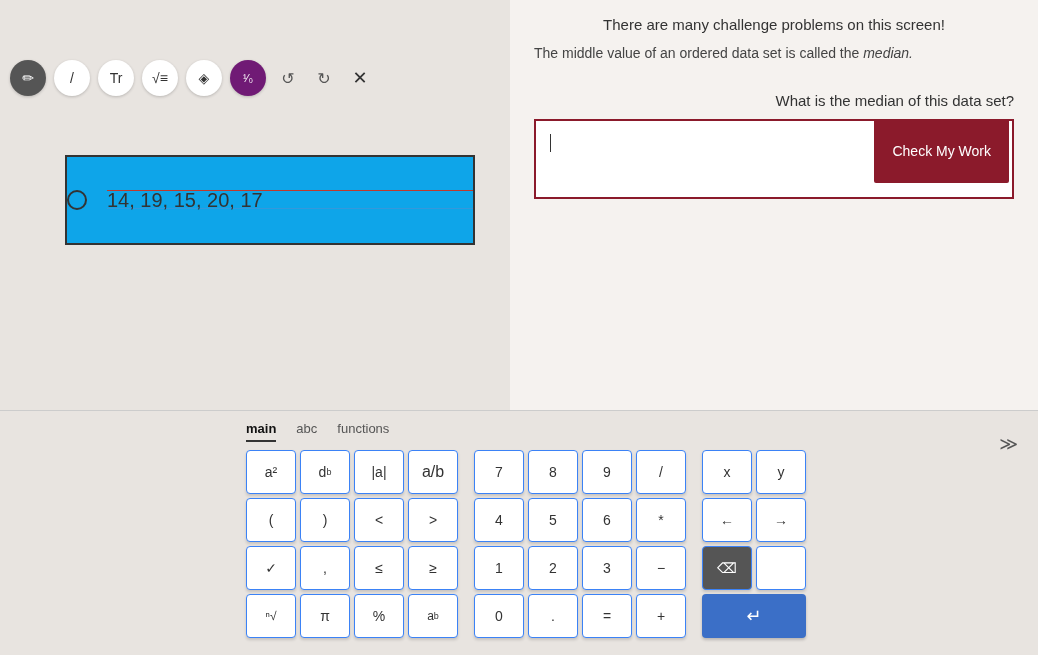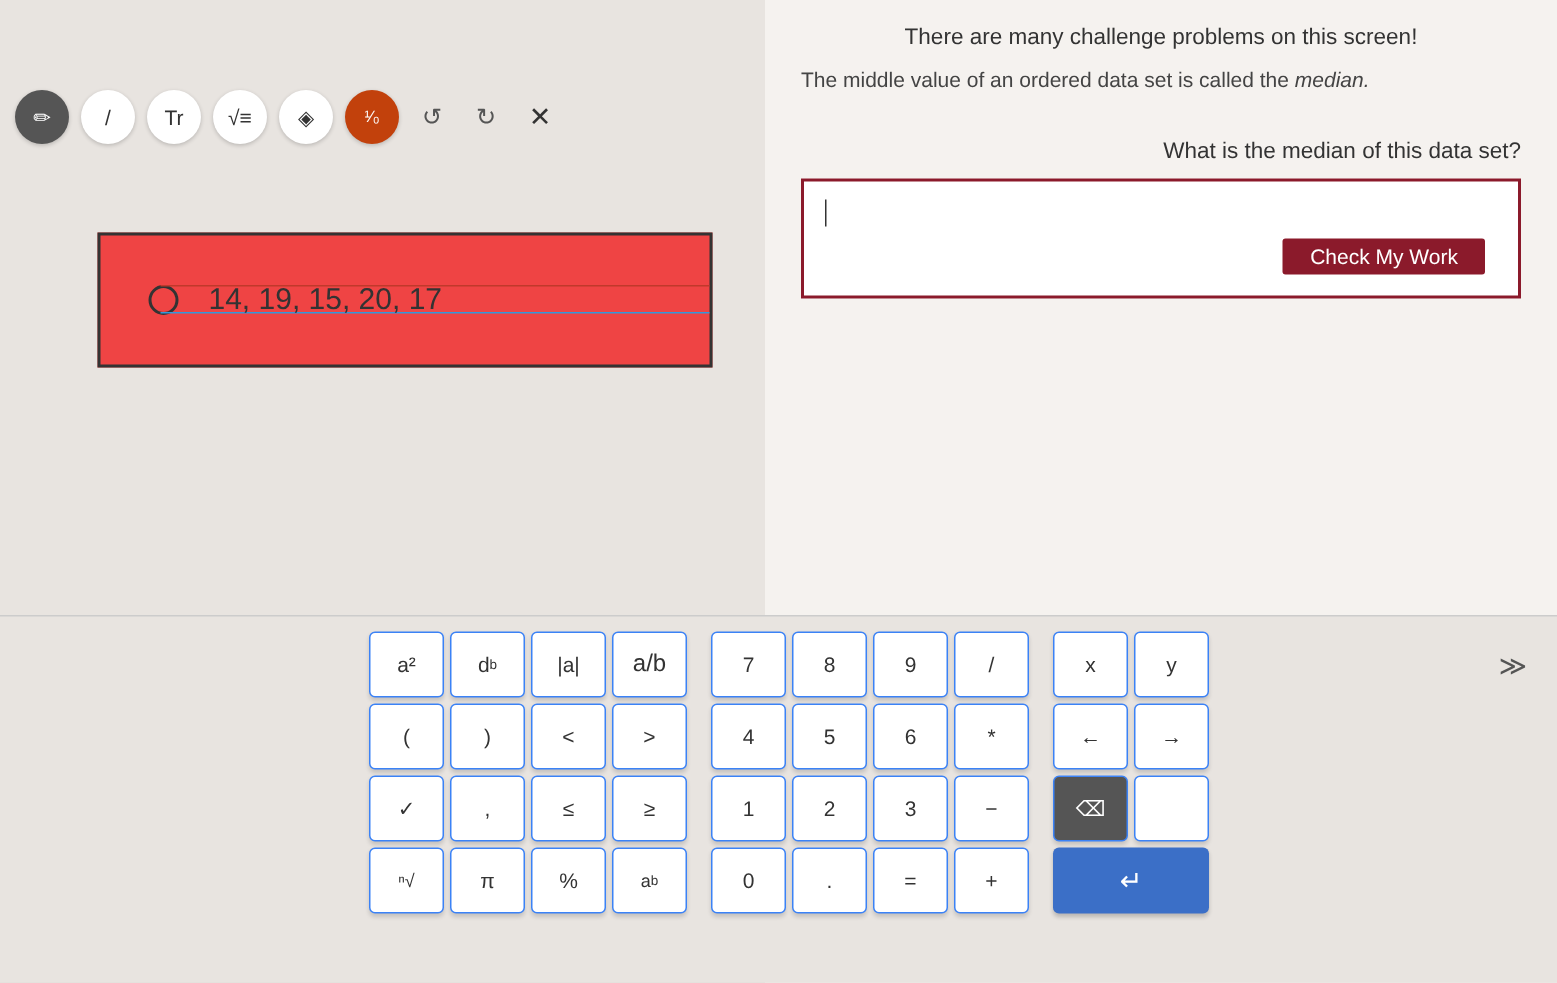--- a/index.html
+++ b/index.html
@@ -35,21 +35,21 @@
       justify-content: center;
       font-size: 14px;
       color: #333;
       box-shadow: 0 1px 3px rgba(0,0,0,0.2);
     }
     .toolbar-btn.active {
       background: #555;
       color: white;
     }
     .toolbar-btn.colored {
-      background: #c2410c;
+      background: #701a75;
       color: white;
     }
     .toolbar-undo, .toolbar-redo {
       width: 28px;
       height: 28px;
       background: transparent;
       border: none;
       cursor: pointer;
       font-size: 16px;
       color: #555;
@@ -74,25 +74,25 @@
       background: #e8e4e0;
     }
 
     
     .dataset-box {
       position: absolute;
       top: 155px;
       left: 65px;
       width: 410px;
       height: 90px;
-      background: #ef4444;
+      background: #0ea5e9;
       border: 2px solid #333;
       display: flex;
       align-items: center;
-      padding: 10px 32px;
+      padding: 10px 0;
     }
     .dataset-circle {
       width: 20px;
       height: 20px;
       border-radius: 50%;
       border: 2px solid #333;
       margin-right: 20px;
       flex-shrink: 0;
     }
     .dataset-line {
@@ -166,26 +166,26 @@
     .answer-cursor {
       display: inline-block;
       width: 1px;
       height: 18px;
       background: #333;
       vertical-align: middle;
     }
 
     .check-btn {
       position: absolute;
-      right: 22px;
+      right: 3px;
       bottom: 14px;
       background: #8B1A2B;
       color: white;
       border: none;
-      padding: 4px 18px;
+      padding: 24px 18px;
       font-size: 14px;
       cursor: pointer;
       border-radius: 2px;
     }
 
     
     .keyboard-area {
       position: absolute;
       bottom: 0;
       left: 0;
@@ -327,20 +327,25 @@
     <em>median.</em>
   </p>
   <p class="question-text">What is the median of this data set?</p>
   <div class="answer-box">
     <span class="answer-cursor"></span>
     <button class="check-btn">Check My Work</button>
   </div>
 </div>
 
 <div class="keyboard-area">
+  <div class="kb-tabs">
+    <span class="kb-tab active">main</span>
+    <span class="kb-tab">abc</span>
+    <span class="kb-tab">functions</span>
+  </div>
 
   <div class="kb-main">
 
     <div class="func-grid">
       <button class="kb-key">a²</button>
       <button class="kb-key">d<sup>b</sup></button>
       <button class="kb-key">|a|</button>
       <button class="kb-key" style="font-size:16px;">a/b</button>
       <button class="kb-key">(</button>
       <button class="kb-key">)</button>

